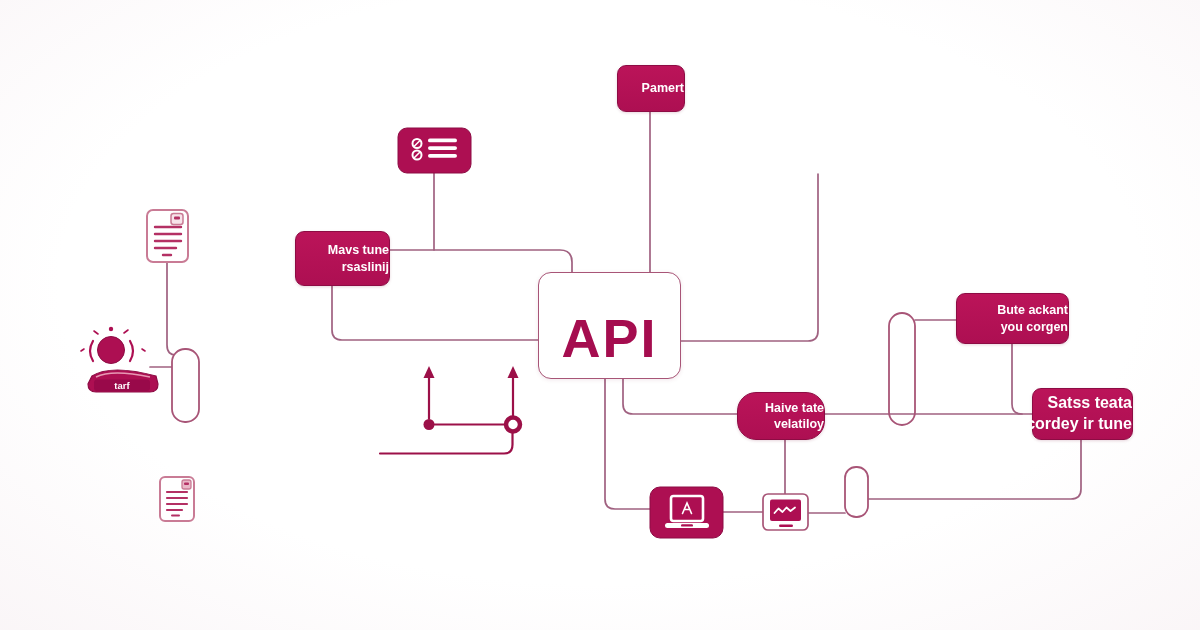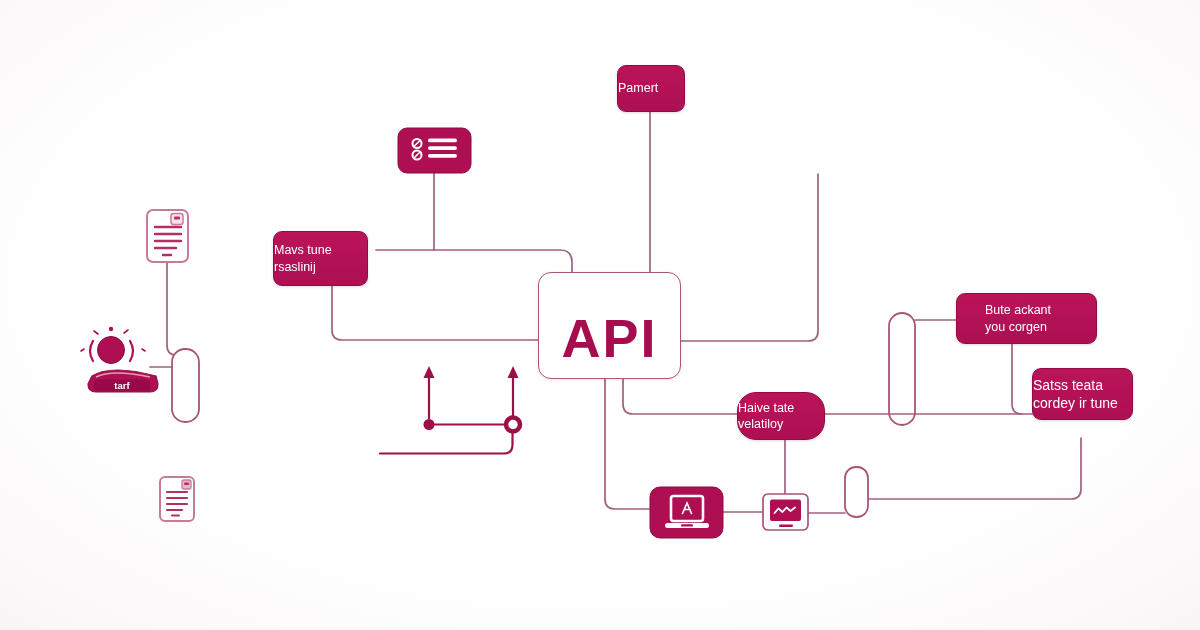--- a/index.html
+++ b/index.html
@@ -28,35 +28,35 @@
       var(--background);
   }
   svg.layer{position:absolute;left:0;top:0;width:1200px;height:630px;}
   .connector{stroke:var(--line);stroke-width:1.7;fill:none;stroke-linecap:round;}
   .outline-shape{stroke:var(--outline);stroke-width:1.8;fill:none;}
   .outline-shape-filled{stroke:var(--outline);stroke-width:1.8;fill:#ffffff;}
   .flow{stroke:var(--arrow);stroke-width:2.2;fill:none;stroke-linecap:round;}
 
   .node{
     position:absolute;display:flex;flex-direction:column;
-    align-items:flex-start;justify-content:center;
+    align-items:flex-end;justify-content:center;
     background:linear-gradient(180deg, var(--box-fill-light), var(--box-fill));
     border:1px solid var(--box-edge);
     border-radius:9px;
     color:var(--box-text);
-    font-size:12.5px;font-weight:400;line-height:1.3;text-align:center;
+    font-size:12.5px;font-weight:700;line-height:1.3;text-align:center;
     box-shadow:0 1px 3px rgba(120,20,60,.18);
   }
   .node span{display:block;white-space:nowrap;}
   .box-pamert{left:617px;top:65px;width:66px;height:45px;}
   .box-detection{left:776px;top:136px;width:80px;height:38px;}
-  .box-maps{left:273px;top:231px;width:93px;height:53px;}
-  .box-bute{left:956px;top:293px;width:111px;height:49px;padding-left:28px;}
+  .box-maps{left:295px;top:231px;width:93px;height:53px;}
+  .box-bute{left:956px;top:293px;width:111px;height:49px;}
   .box-haive{left:737px;top:392px;width:86px;height:46px;border-radius:19px;}
-  .box-satss{left:1032px;top:368px;width:99px;height:50px;font-size:14px;}
+  .box-satss{left:1032px;top:388px;width:99px;height:50px;font-size:16px;}
   .box-profter{left:273px;top:425px;width:107px;height:52px;}
 
   .api-box{
     position:absolute;left:538px;top:272px;width:141px;height:105px;
     background:#ffffff;border:1.6px solid var(--outline);border-radius:13px;
     display:flex;align-items:center;justify-content:center;
     box-shadow:0 1px 4px rgba(120,20,60,.10);
   }
   .api-box .api-label{
     color:var(--api-text);font-size:54px;font-weight:700;letter-spacing:2px;margin-top:24px;

